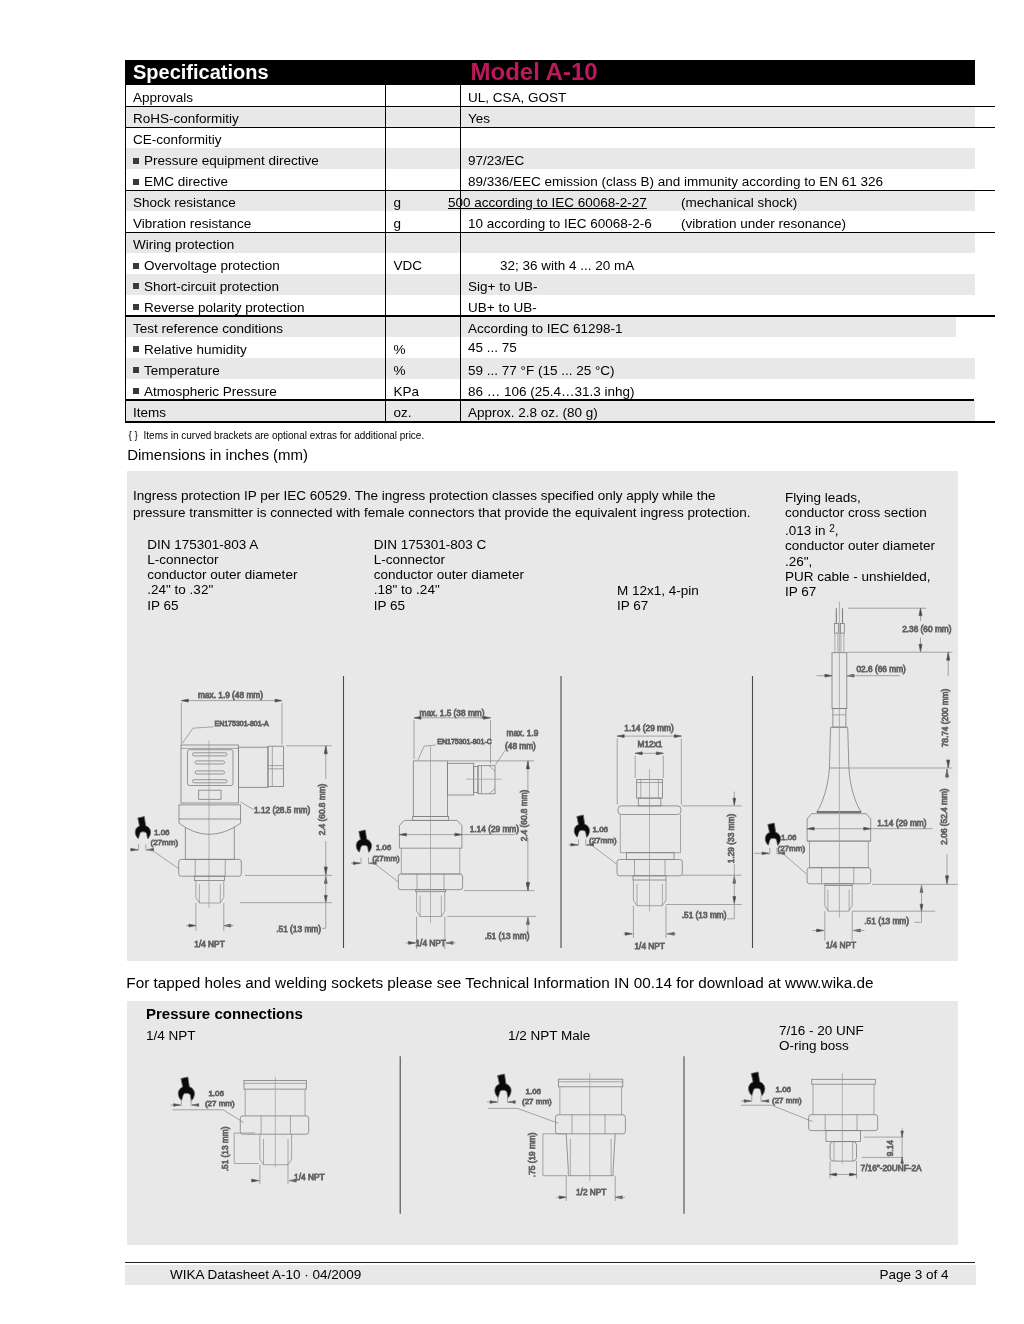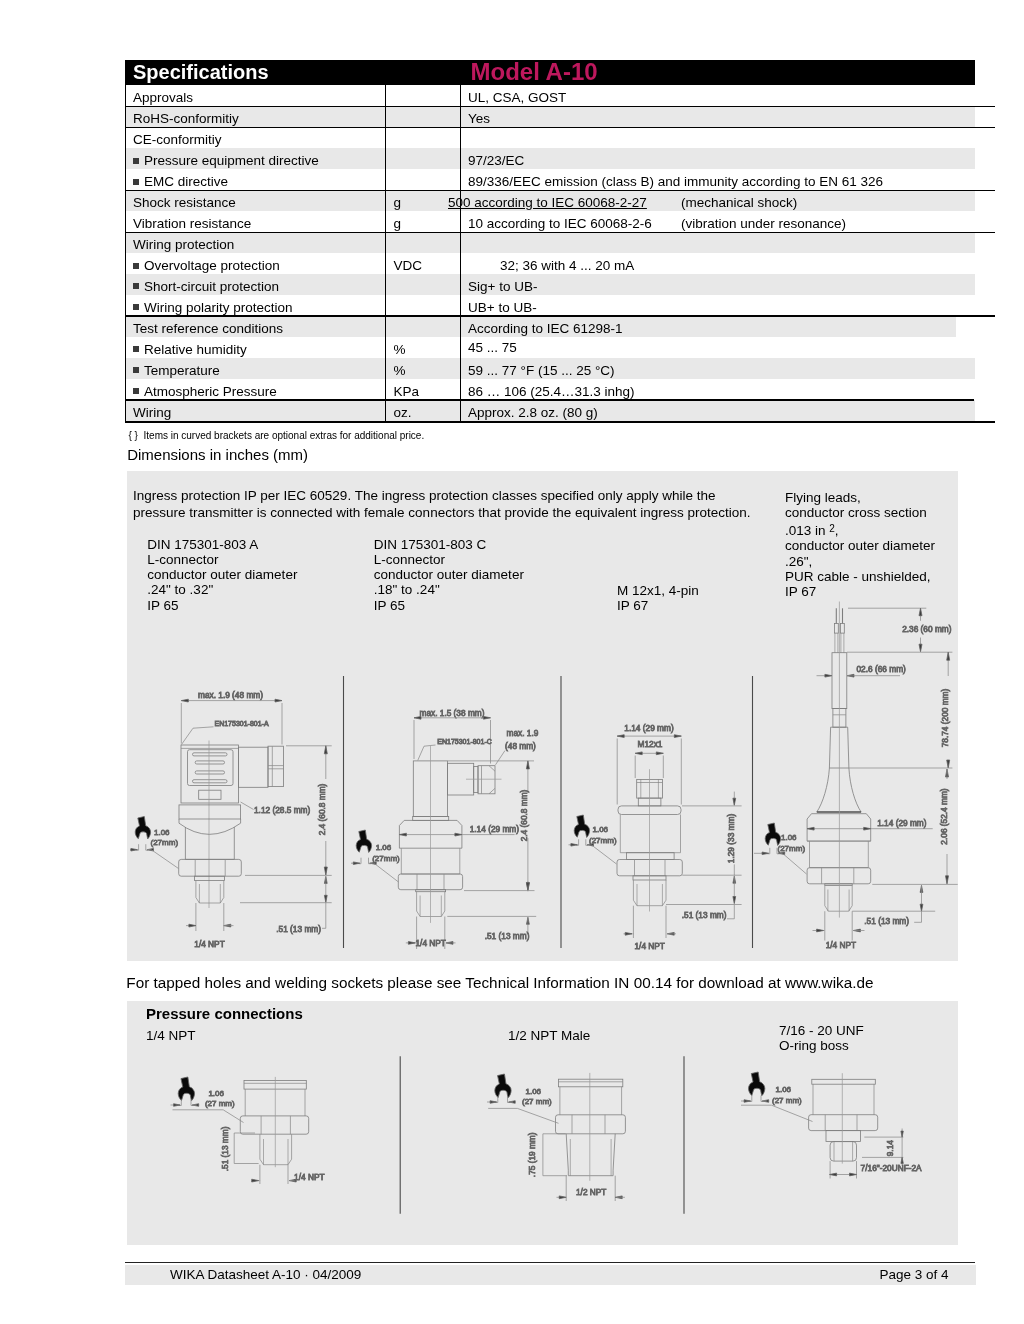--- a/index.html
+++ b/index.html
@@ -52,42 +52,42 @@
 <div class="c1" style="top:237.1px;">Wiring protection</div>
 <div class="bul" style="top:262.5px;"></div>
 <div class="c1b" style="top:258.1px;">Overvoltage protection</div>
 <div class="c2" style="top:258.1px;">VDC</div>
 <div class="abs txt" style="left:492px;top:258.1px;margin-left:8px;">32; 36 with 4 ... 20 mA</div>
 <div class="row gray" style="top:274.1px;width:850.5px;"></div>
 <div class="bul" style="top:283.4px;"></div>
 <div class="c1b" style="top:279.0px;">Short-circuit protection</div>
 <div class="abs txt" style="left:468px;top:279.0px;">Sig+ to UB-</div>
 <div class="bul" style="top:304.4px;"></div>
-<div class="c1b" style="top:300.0px;">Wiring polarity protection</div>
+<div class="c1b" style="top:300.0px;">Reverse polarity protection</div>
 <div class="abs txt" style="left:468px;top:300.0px;">UB+ to UB-</div>
 <div class="hl" style="left:124.5px;top:315.42px;width:870.5px;"></div>
 <div class="row gray" style="top:316.1px;width:831.5px;"></div>
 <div class="c1" style="top:321.0px;">Test reference conditions</div>
 <div class="abs txt" style="left:468px;top:321.0px;">According to IEC 61298-1</div>
 <div class="bul" style="top:346.3px;"></div>
 <div class="c1b" style="top:341.9px;">Relative humidity</div>
 <div class="c2" style="top:341.9px;">%</div>
 <div class="abs txt" style="left:468px;top:340px;">45 ... 75</div>
 <div class="row gray" style="top:358.0px;width:850.5px;"></div>
 <div class="bul" style="top:367.3px;"></div>
 <div class="c1b" style="top:362.9px;">Temperature</div>
 <div class="c2" style="top:362.9px;">%</div>
 <div class="abs txt" style="left:468px;top:362.9px;">59 ... 77 °F (15 ... 25 °C)</div>
 <div class="bul" style="top:388.3px;"></div>
 <div class="c1b" style="top:383.9px;">Atmospheric Pressure</div>
 <div class="c2" style="top:383.9px;">KPa</div>
 <div class="abs txt" style="left:468px;top:383.9px;">86 … 106 (25.4…31.3 inhg)</div>
 <div class="hl" style="left:124.5px;top:399.30px;width:849px;"></div>
 <div class="row gray" style="top:399.9px;width:850.5px;"></div>
-<div class="c1" style="top:404.8px;">Wiring</div>
+<div class="c1" style="top:404.8px;">Items</div>
 <div class="c2" style="top:404.8px;">oz.</div>
 <div class="abs txt" style="left:468px;top:404.8px;">Approx. 2.8 oz. (80 g)</div>
 <div class="abs" style="left:124.5px;top:420.52px;width:870.5px;height:2.4px;background:#000;"></div>
 </div>
 
 <div class="vl" style="left:124.5px;top:85.4px;height:335.5px;"></div>
 <div class="vl" style="left:385px;top:85.4px;height:335.5px;"></div>
 <div class="vl" style="left:460px;top:85.4px;height:335.5px;"></div>
 
 <div class="abs" style="left:128.5px;top:428.9px;font-size:10px;line-height:13.5px;color:#000;">{ }&nbsp; Items in curved brackets are optional extras for additional price.</div>

